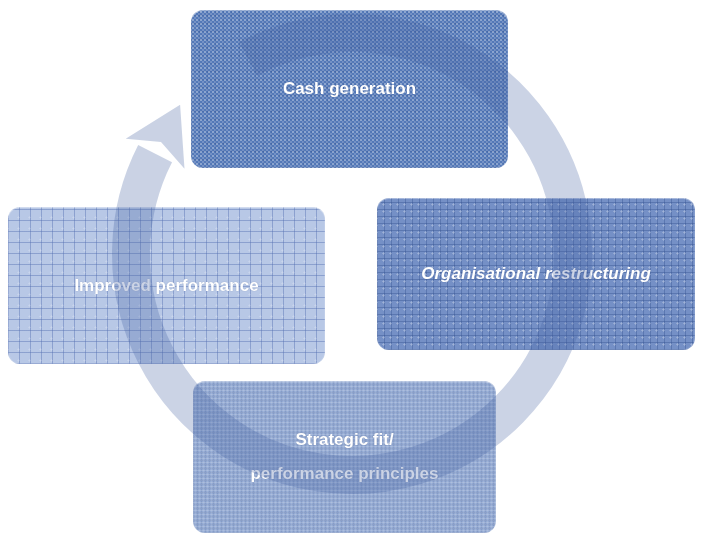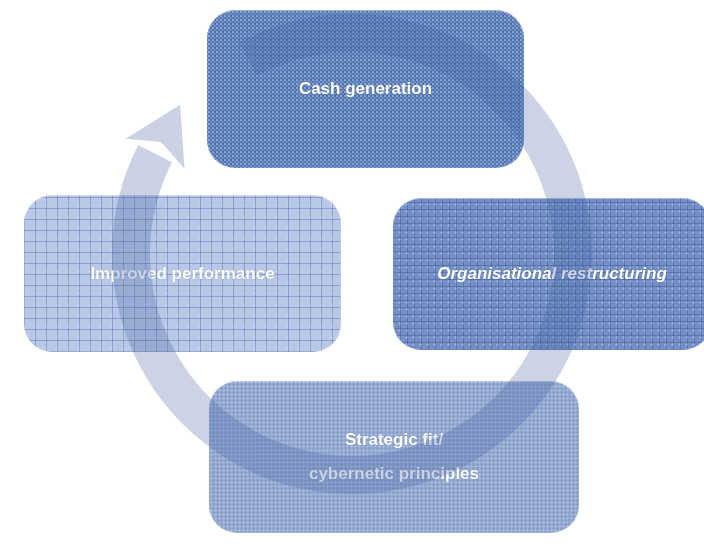--- a/index.html
+++ b/index.html
@@ -10,27 +10,26 @@
   }
   .canvas {
     position: relative;
     width: 704px;
     height: 546px;
     background: #ffffff;
     overflow: hidden;
   }
   .node {
     position: absolute;
-    border-radius: 28px;
+    border-radius: 12px;
     display: flex;
     flex-direction: column;
     justify-content: center;
     text-align: center;
     box-shadow: inset 0 1px 0 rgba(255,255,255,0.28), inset 0 0 0 1px rgba(255,255,255,0.12);
-    margin-left: 16px;
   }
   .node-label {
     color: #ffffff;
     font-weight: bold;
     font-size: 17px;
     line-height: 34px;
     text-shadow: 0 0 1px rgba(40,60,110,0.35);
     white-space: nowrap;
   }
   
@@ -50,30 +49,30 @@
     background-image:
       radial-gradient(circle, rgba(255,255,255,0.32) 0.8px, transparent 1.4px),
       repeating-linear-gradient(0deg, rgba(48,78,140,0.38) 0 1px, transparent 1px 7px),
       repeating-linear-gradient(90deg, rgba(48,78,140,0.38) 0 1px, transparent 1px 7px);
     background-size: 7px 7px, auto auto, auto auto;
     background-position: 3px 3px, 0 0, 0 0;
     font-style: italic;
   }
   
   .node-bottom {
-    left: 193px; top: 381px; width: 370px; height: 152px;
+    left: 193px; top: 381px; width: 303px; height: 152px;
     background-image:
       repeating-linear-gradient(0deg, rgba(255,255,255,0.16) 0 1px, transparent 1px 2px),
       repeating-linear-gradient(90deg, rgba(255,255,255,0.10) 0 1px, transparent 1px 2px),
       repeating-linear-gradient(0deg, rgba(58,88,150,0.30) 0 1px, transparent 1px 4px),
       repeating-linear-gradient(90deg, rgba(58,88,150,0.30) 0 1px, transparent 1px 4px);
   }
   
   .node-left {
-    left: 8px; top: 195px; width: 317px; height: 157px;
+    left: 8px; top: 207px; width: 317px; height: 157px;
     background-image:
       radial-gradient(circle, rgba(255,255,255,0.25) 0.8px, transparent 1.3px),
       repeating-linear-gradient(0deg, rgba(85,112,178,0.45) 0 1px, transparent 1px 11px),
       repeating-linear-gradient(90deg, rgba(85,112,178,0.45) 0 1px, transparent 1px 11px);
     background-size: 11px 11px, auto auto, auto auto;
     background-position: 5px 5px, 0 0, 0 0;
   }
   .arrow-svg {
     position: absolute;
     left: 0; top: 0;
@@ -90,21 +89,21 @@
   <div class="node node-top" style="background-color: rgb(81, 118, 182);">
     <span class="node-label">Cash generation</span>
   </div>
 
   <div class="node node-right" style="background-color: rgb(117, 144, 198);">
     <span class="node-label">Organisational restructuring</span>
   </div>
 
   <div class="node node-bottom" style="background-color: rgb(146, 169, 211);">
     <span class="node-label">Strategic fit/</span>
-    <span class="node-label">cybernetic principles</span>
+    <span class="node-label">performance principles</span>
   </div>
 
   <div class="node node-left" style="background-color: rgb(184, 200, 230);">
     <span class="node-label">Improved performance</span>
   </div>
 
   <svg class="arrow-svg" viewBox="0 0 704 546">
     <g opacity="0.28">
       <path d="M 248.2 58.9 A 221 221 0 1 1 155.1 153.7" fill="none" stroke-width="38" stroke="#4462a0"></path>
       <polygon points="125.7,138.7 180.1,104.7 184.5,168.7 161.0,142.1" fill="#4462a0"></polygon>

